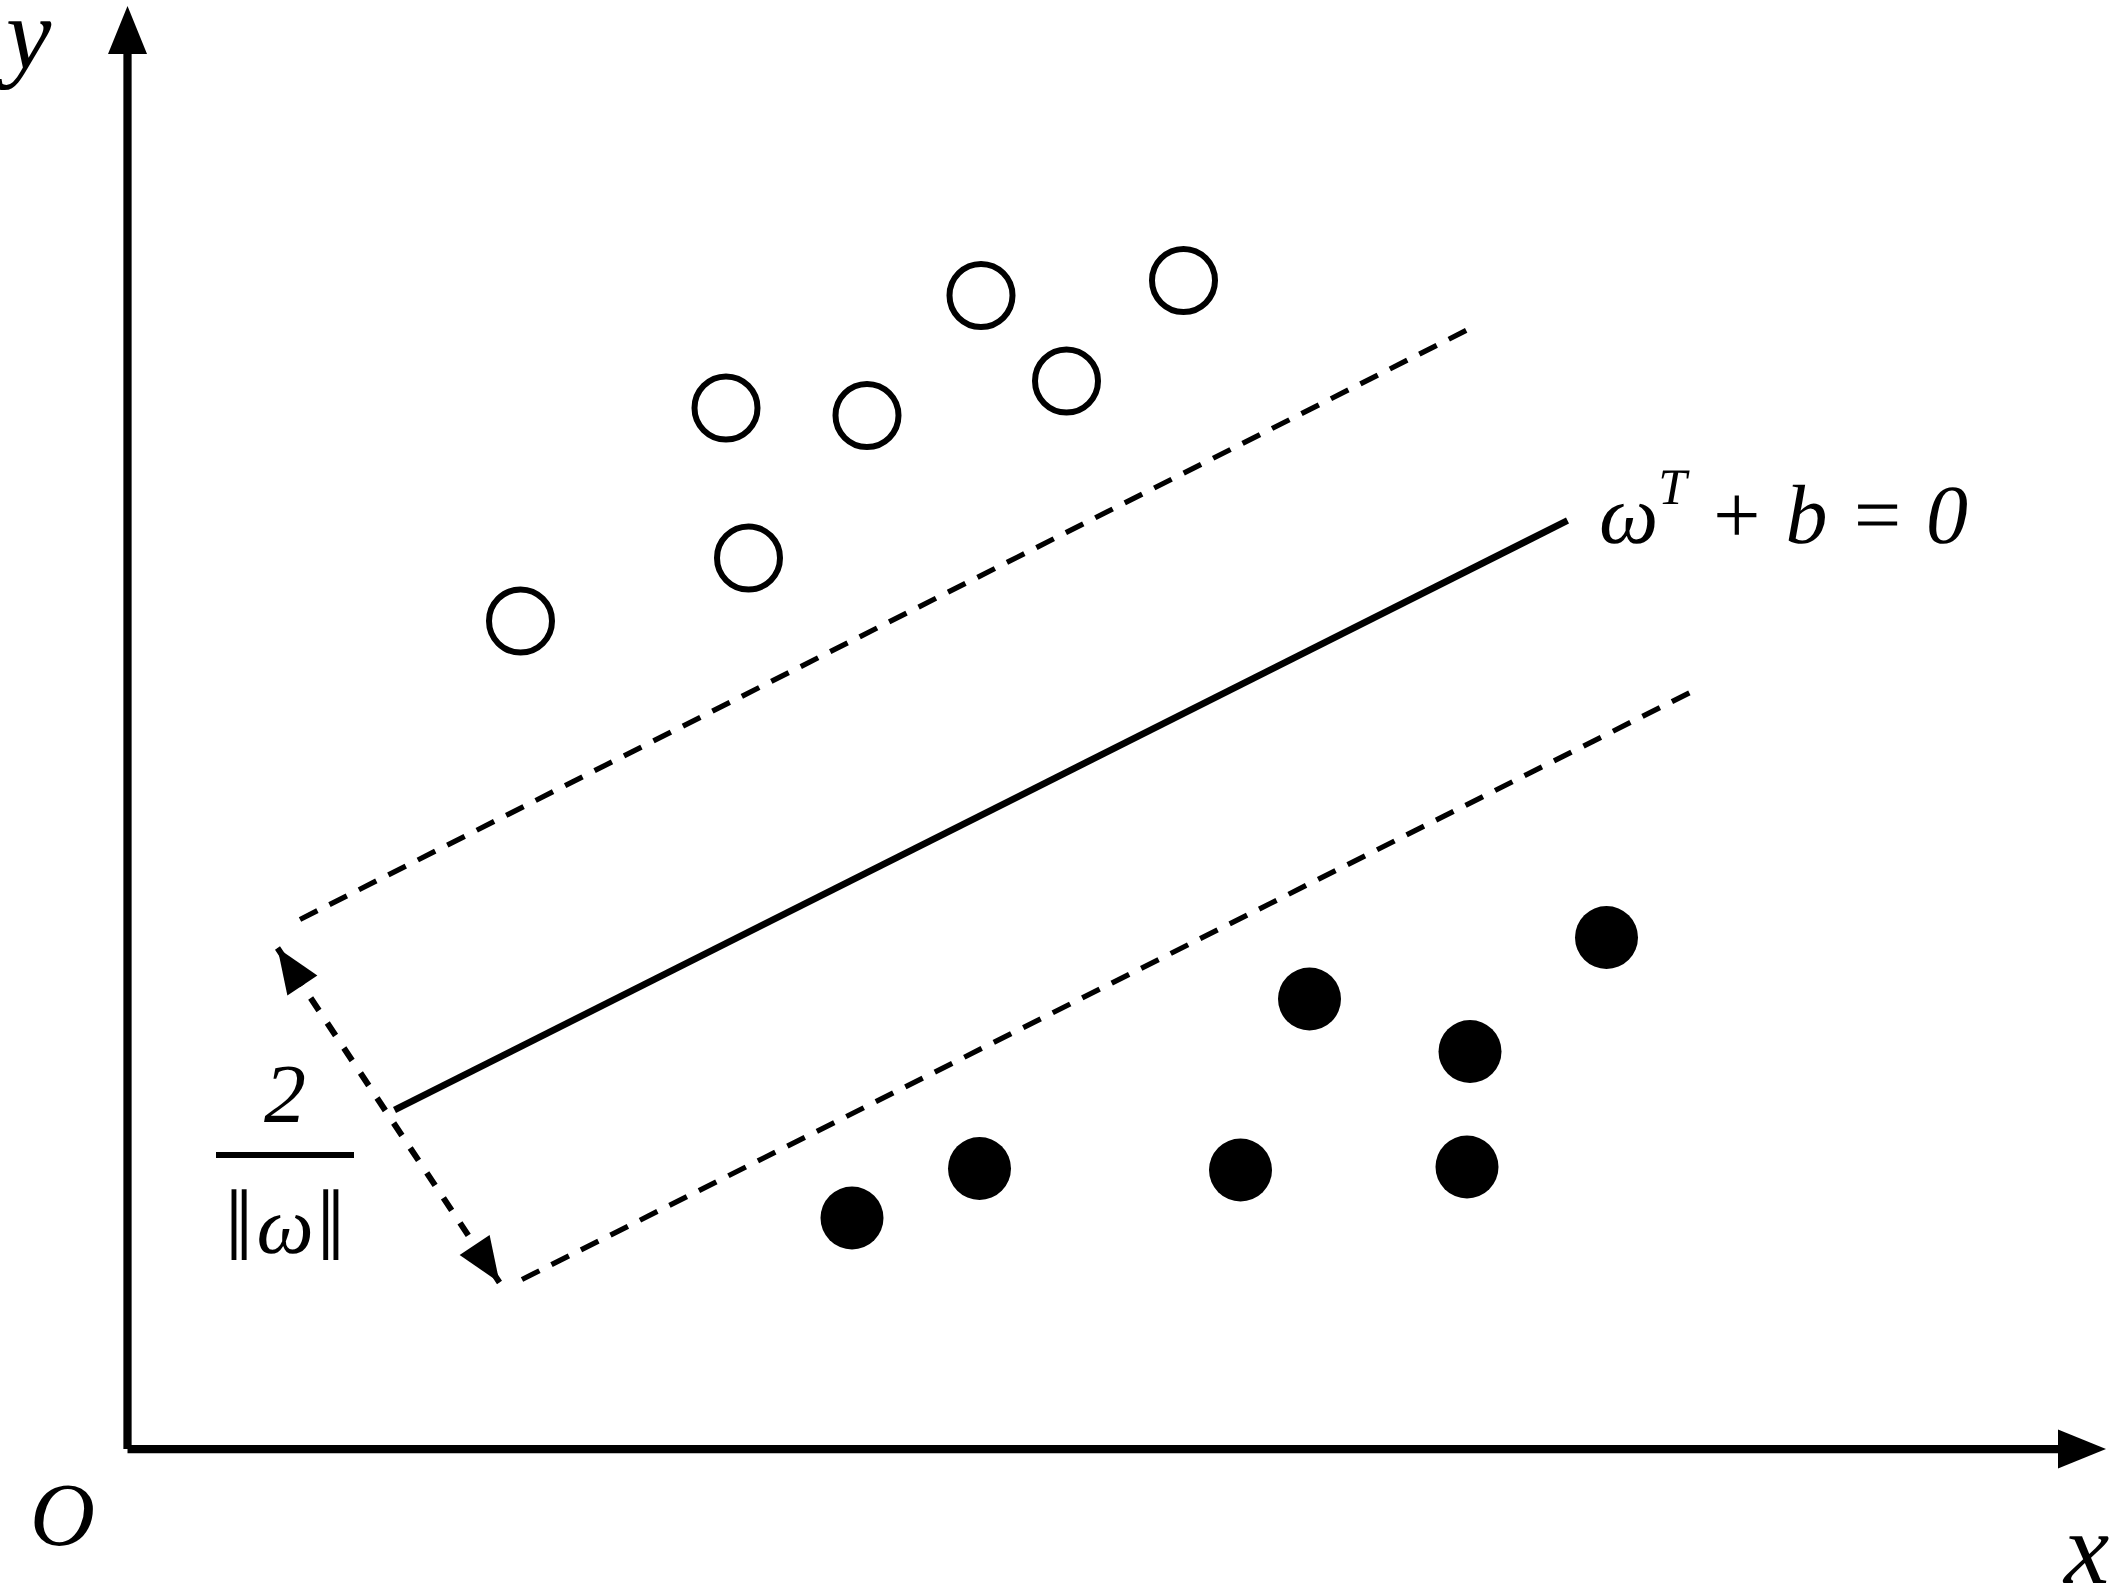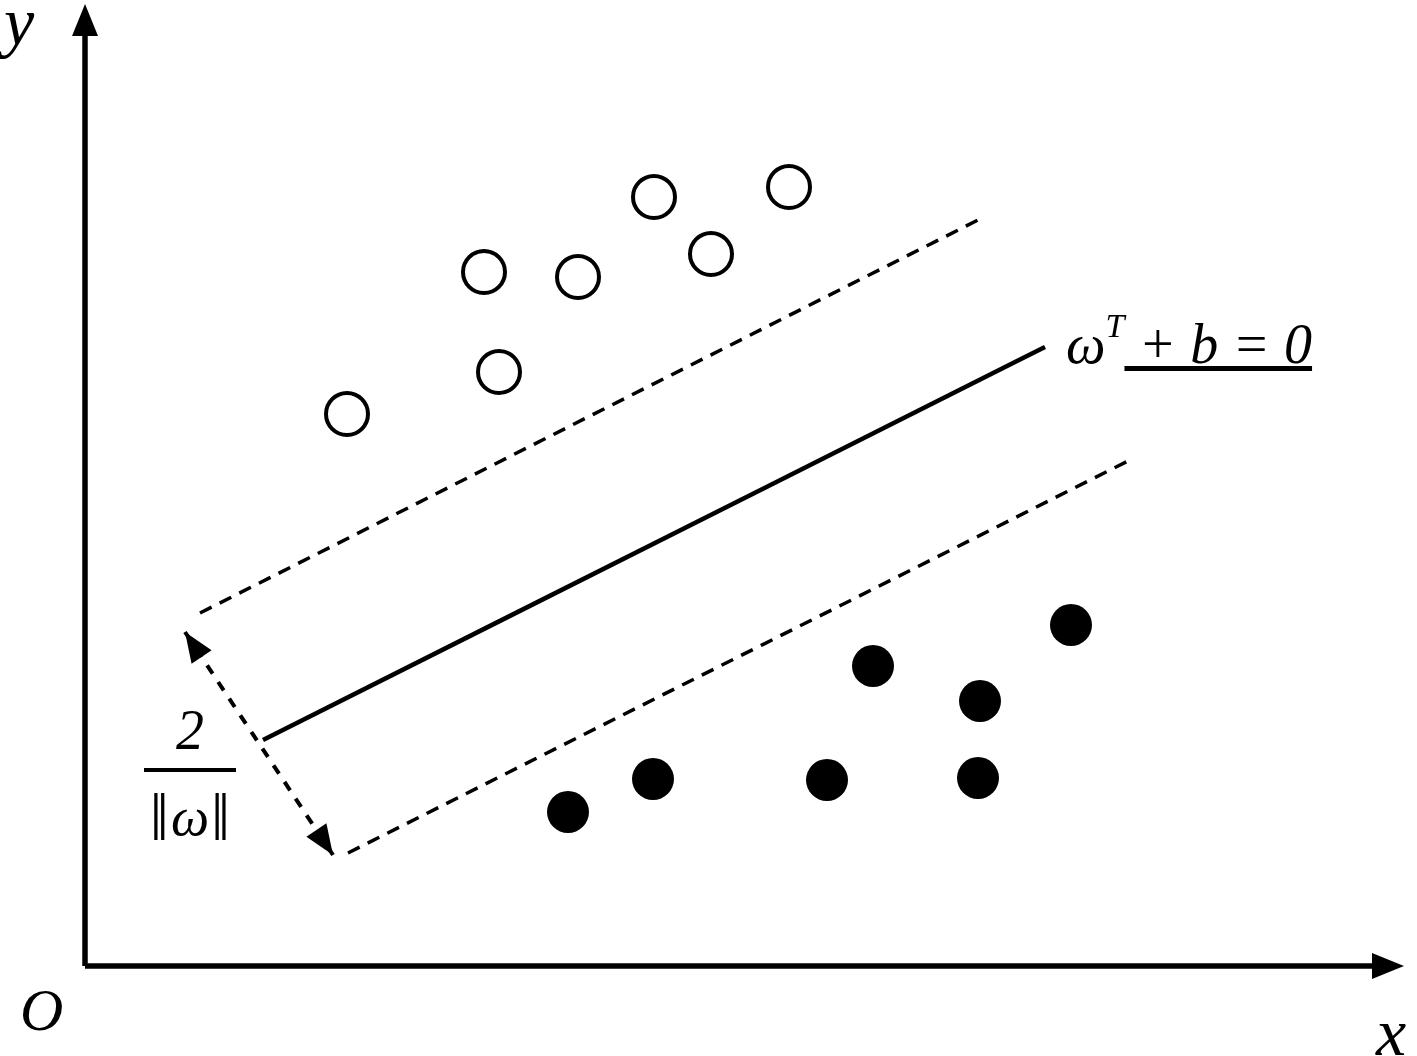--- a/index.html
+++ b/index.html
@@ -24,21 +24,21 @@
   .x-label { left: 1376px; top: 998px; font-size: 68px; }
   .o-label { left: 20px;  top: 980px;  font-size: 60px; }
   .equation { left: 1066px; top: 316px; font-size: 56px; line-height: 56px; }
   .equation sup {
     font-size: 34px;
     vertical-align: baseline;
     position: relative;
     top: -26px;
     font-style: italic;
   }
-  .equation .pre { white-space: pre; text-decoration: underline; }
+  .equation .pre { white-space: pre; }
   .frac {
     position: absolute;
     left: 138px;
     top: 700px;
     width: 104px;
     text-align: center;
     font-style: italic;
   }
   .frac .num { font-size: 56px; line-height: 60px; }
   .frac .fracbar { height: 0; border-top: 4px solid #000; margin: 8px 6px 0 6px; }

